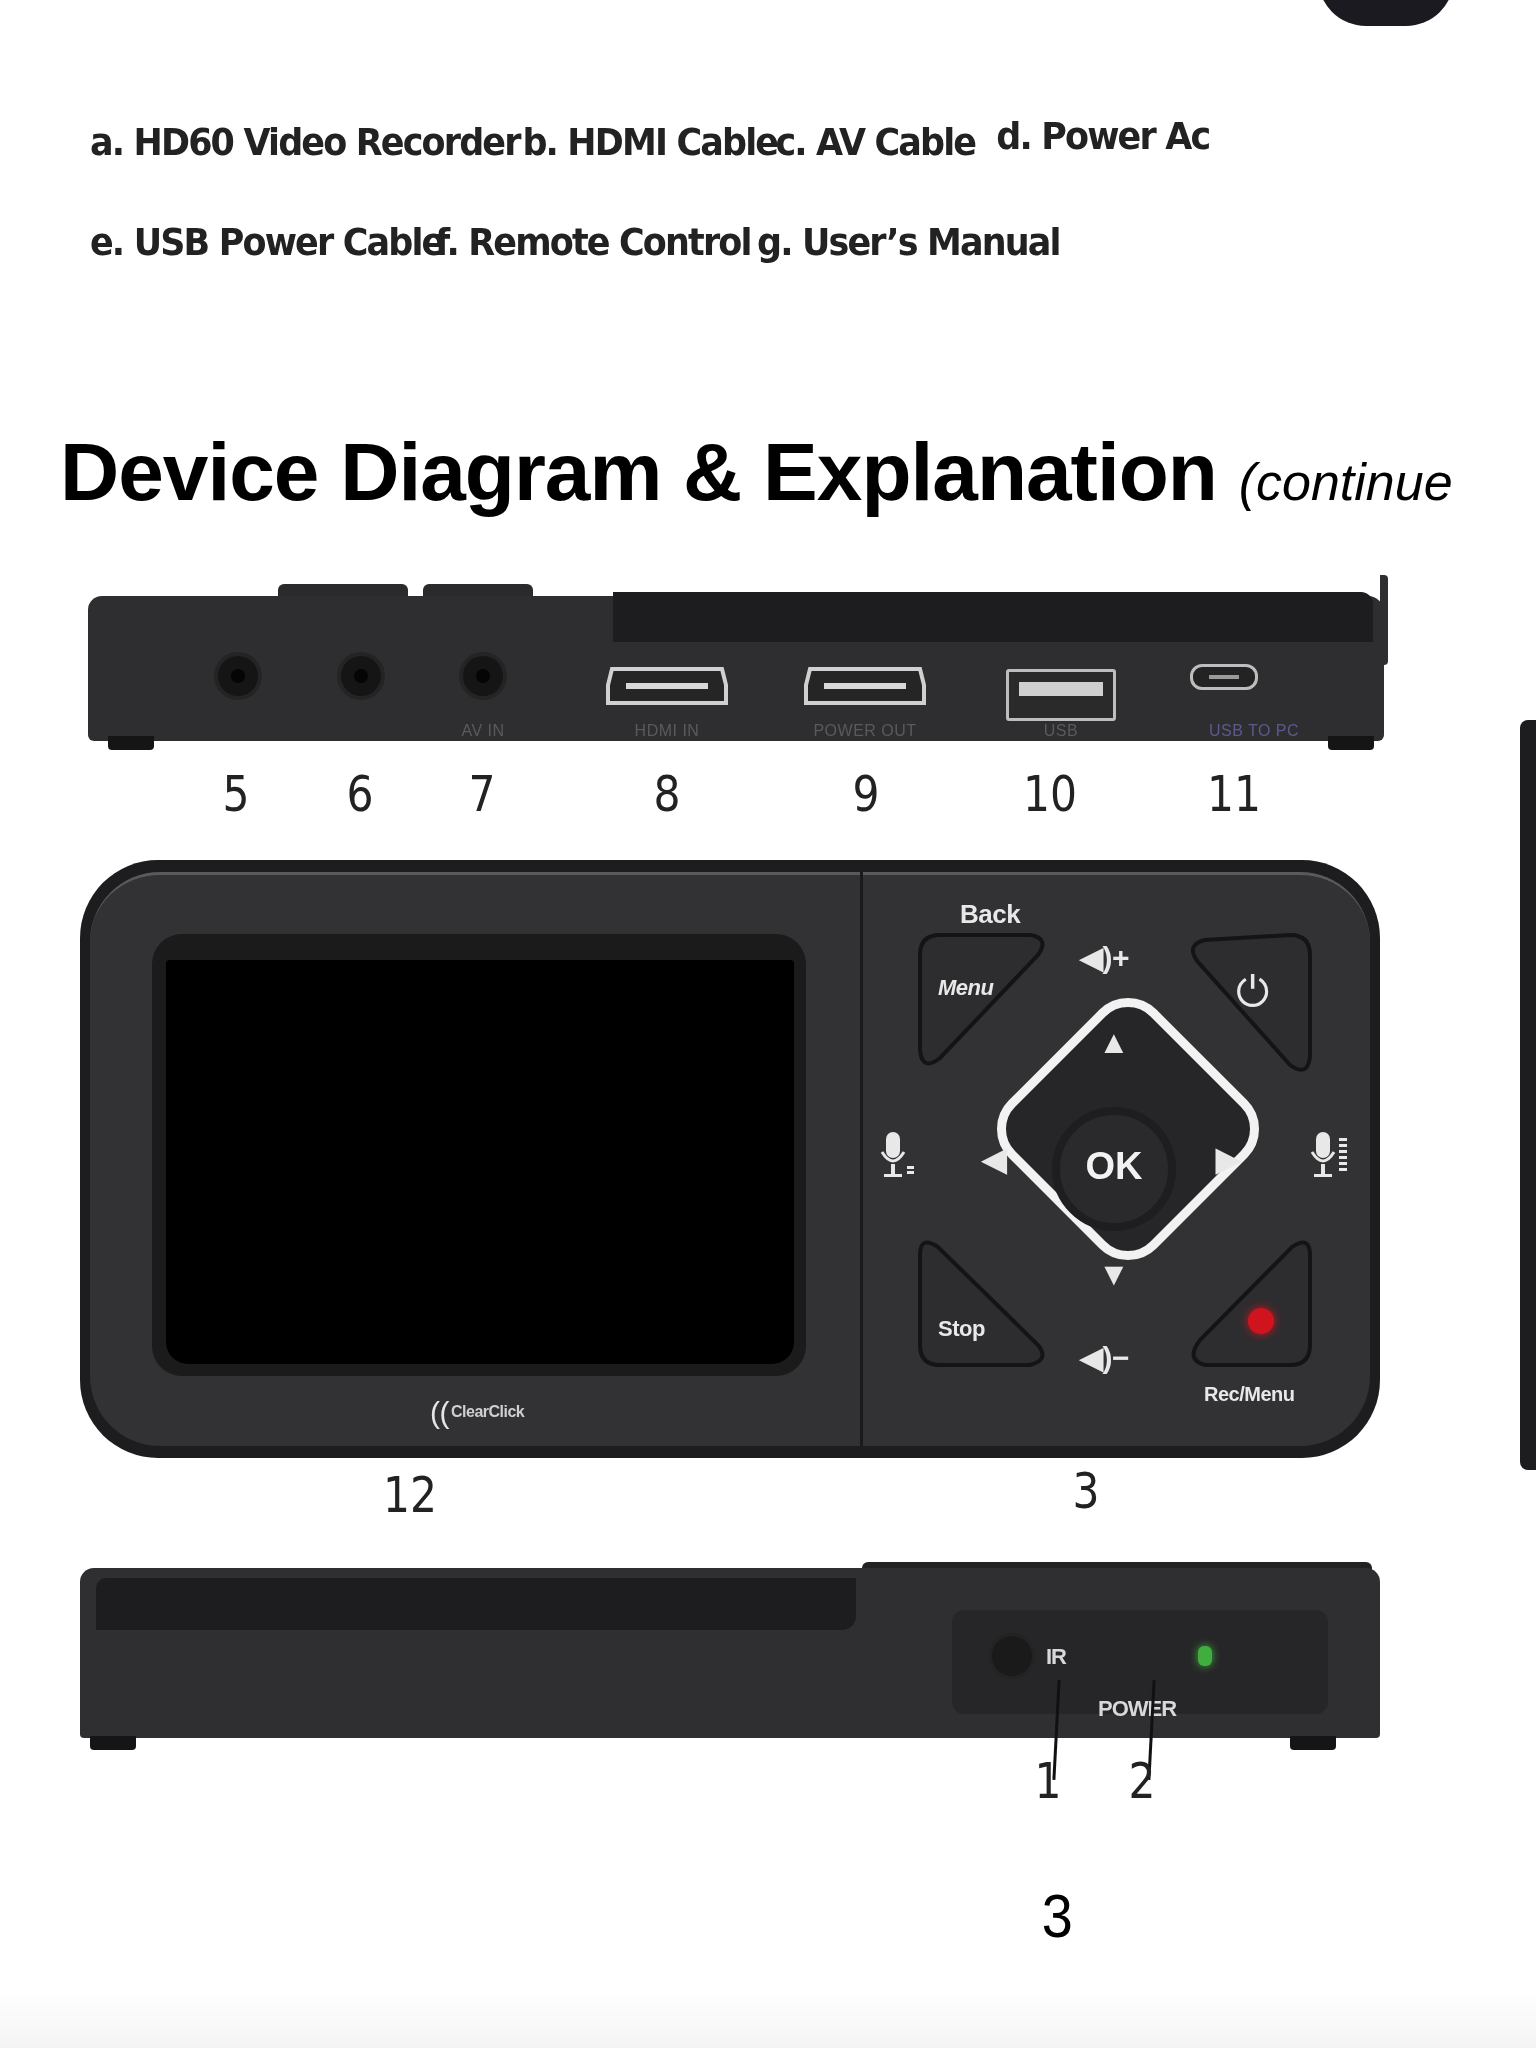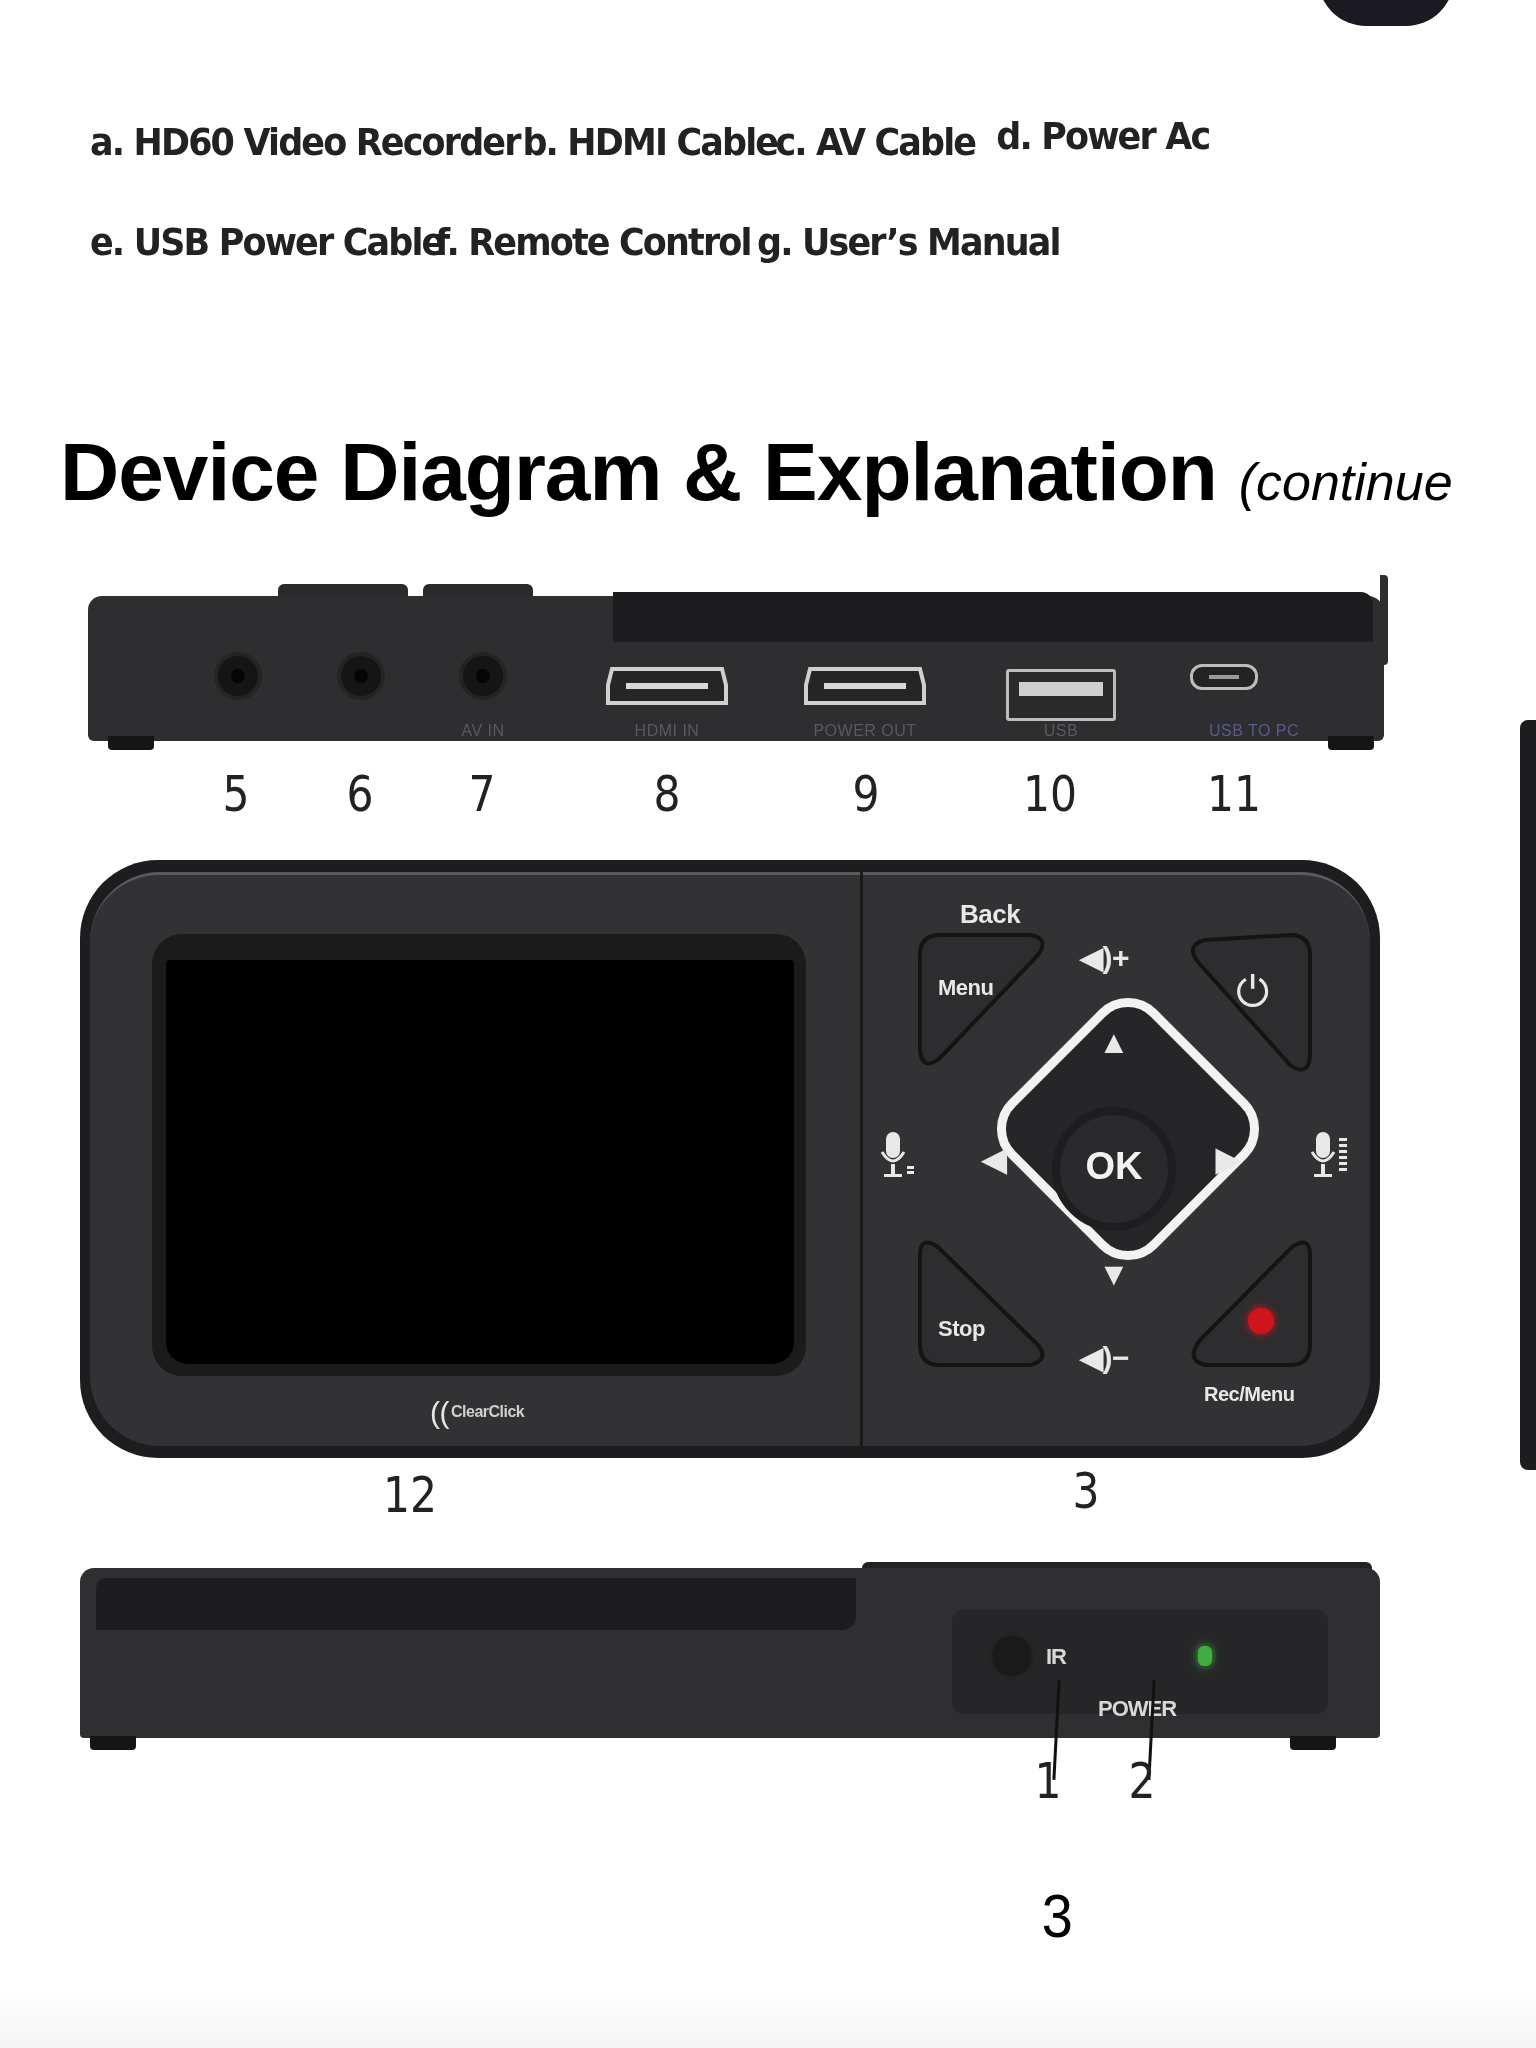--- a/index.html
+++ b/index.html
@@ -158,21 +158,21 @@
   <path d="M450 395 Q450 375 432 387 L340 480 Q325 500 345 505 L430 505 Q450 505 450 485 Z" fill="#2d2d2f" stroke="#141414" stroke-width="4"></path>
 
   <rect x="168" y="169" width="200" height="200" rx="36" ry="36" transform="rotate(45 268 269)" fill="#262628" stroke="#f2f2f2" stroke-width="9"></rect>
 </svg>
 
 <div class="okbtn">
     <div class="oklbl">OK</div>
   </div>
 
 <div class="keylabel" style="left:946px; top:899px; font-size:26px;margin-left:14px;">Back</div>
-<div class="keylabel" style="left:938px; top:975px;">Menu</div>
+<div class="keylabel" style="left:938px; top:975px;font-style:italic;">Menu</div>
 <div class="keylabel" style="left:1080px; top:940px; font-size:30px;">◀)+</div>
 <div class="keylabel" style="left:1236px; top:968px; font-size:42px; font-weight:normal;">⏻</div>
 <div class="keylabel" style="left:1098px; top:1024px; font-size:32px;">▲</div>
 <div class="keylabel" style="left:982px; top:1140px; font-size:32px;">◀</div>
 <div class="keylabel" style="left:1216px; top:1140px; font-size:32px;">▶</div>
 <div class="keylabel" style="left:1098px; top:1256px; font-size:32px;">▼</div>
 <div class="keylabel" style="left:938px; top:1316px;">Stop</div>
 <div class="keylabel" style="left:1080px; top:1340px; font-size:30px;">◀)−</div>
 <div class="rec-dot"></div>
 <div class="keylabel" style="left:1204px; top:1383px; font-size:20px;">Rec/Menu</div>

